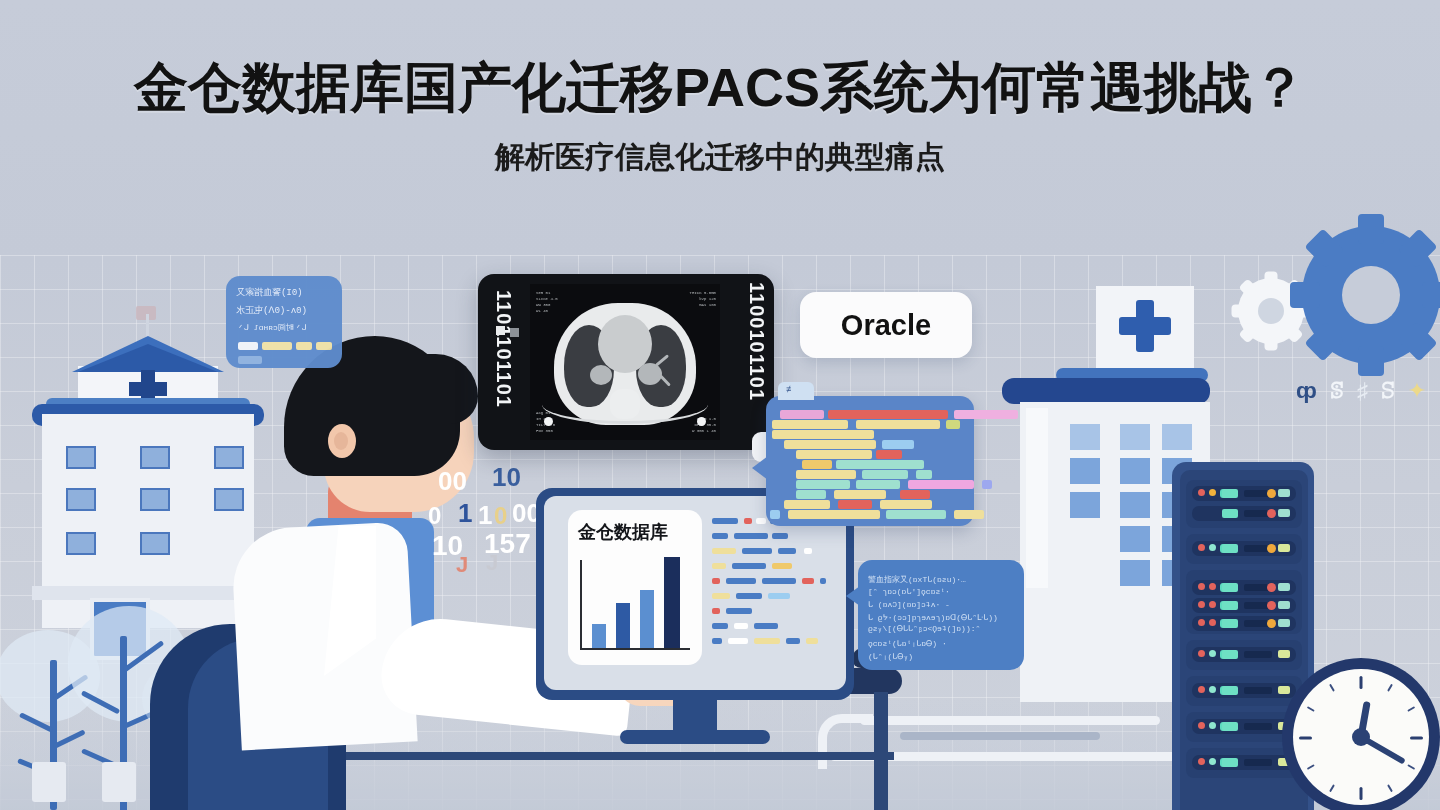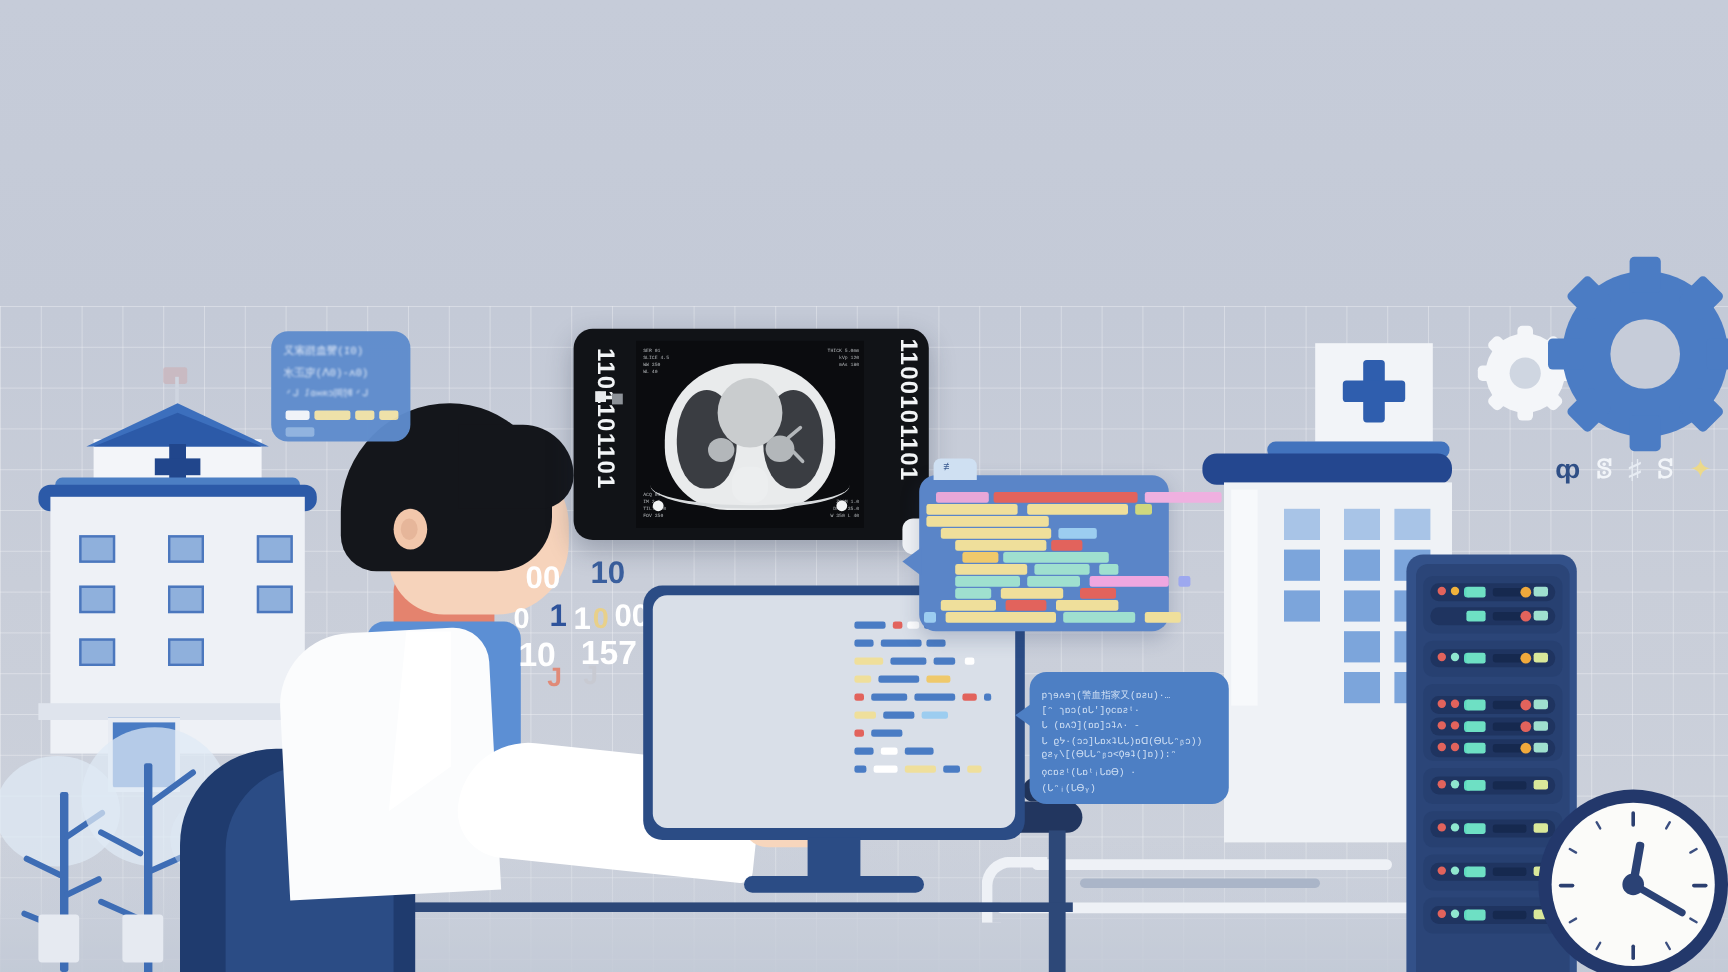--- a/index.html
+++ b/index.html
@@ -181,20 +181,24 @@
   .skirt{position:absolute;left:0;top:762px;width:1440px;height:48px;background:rgba(200,207,219,.35);}
 </style>
 </head>
 <body>
 
 <div id="stage">
 
   <div class="grid"></div>
   <div class="floorband"></div>
 
+  <div class="header">
+    <div class="title">金仓数据库国产化迁移PACS系统为何常遇挑战？</div>
+    <div class="subtitle">解析医疗信息化迁移中的典型痛点</div>
+  </div>
 
   <div class="abs" id="hosp-left">
     <div class="hl-flag"></div>
     <div class="hl-mast"></div>
     <div class="hl-top"></div>
     <div class="hl-roof"></div>
     <div class="hl-roof2"></div>
     <div class="hl-cross-v"></div>
     <div class="hl-cross-h"></div>
     <div class="hl-eaves2"></div>
@@ -315,20 +319,23 @@
         <div class="ct-vess" style="right:26px;top:56px;width:16px;height:3px;transform:rotate(-40deg)"></div>
         <div class="ct-vess" style="right:24px;top:76px;width:14px;height:3px;transform:rotate(46deg)"></div>
       </div>
       <div class="ct-arc"></div>
       <div class="ct-dot" style="left:14px"></div>
       <div class="ct-dot" style="right:14px"></div>
     </div>
     <div class="ct-knob"></div>
   </div>
 
+  <div class="abs" id="oracle">
+    <span>Oracle</span>
+  </div>
 
   <div class="abs" id="codepanel">
     <div class="cp-tab">
       <span>≢</span>
     </div>
     <div class="cp-tail"></div>
     <div id="cp-lines" style="position:absolute;inset:0">
         <div class="cpl" style="left: 14px; top: 14px; width: 44px; background: rgb(232, 167, 216);"></div>
         <div class="cpl" style="left: 62px; top: 14px; width: 120px; background: rgb(226, 99, 92);"></div>
         <div class="cpl" style="left: 188px; top: 14px; width: 64px; background: rgb(239, 176, 224);"></div>
@@ -357,32 +364,43 @@
         <div class="cpl" style="left: 114px; top: 104px; width: 52px; background: rgb(239, 223, 155);"></div>
         <div class="cpl" style="left: 4px; top: 114px; width: 10px; background: rgb(156, 205, 240);"></div>
         <div class="cpl" style="left: 22px; top: 114px; width: 92px; background: rgb(239, 223, 155);"></div>
         <div class="cpl" style="left: 120px; top: 114px; width: 60px; background: rgb(159, 224, 207);"></div>
         <div class="cpl" style="left: 188px; top: 114px; width: 30px; background: rgb(239, 223, 155);"></div>
       </div>
   </div>
 
   <div class="abs" id="sqlbubble">
     <div class="sb-tail"></div>
-    <div class="sb-line" style="top:14px">pɿɘʌɘɿ(警血指家又(ɒƨu)·…</div>
+    <div class="sb-line" style="top:14px">警血指家又(ɒxTᒐ(ɒƨu)·…</div>
     <div class="sb-line" style="top:27px">[ᵔ ɿɒɔ(ɒᒐ']ϙϲɒƨᵗ·</div>
     <div class="sb-line" style="top:40px">ᒐ   (ɒʌϽ](ɒɒ]ɔʇʌ· -</div>
-    <div class="sb-line" style="top:53px">ᒐ   ϱᔭ·(ɔɔ]ᒐɒxʇᒐᒐ)ɒᗡ(Ꮎᒐᒐᵔᵦɔ))</div>
+    <div class="sb-line" style="top:53px">ᒐ   ϱᔭ·(ɔɔ]pɿɘʌɘɿ)ɒᗡ(Ꮎᒐᵔᒷᒐ))</div>
     <div class="sb-line" style="top:64px">ϱƨᵧ\[(Ꮎᒐᒐᵔᵦɔ&lt;Ϙɘʇ(]ɒ)):ᵔ</div>
     <div class="sb-line" style="top:79px">ϙϲɒƨᵗ(ᒐɒᵗᵢᒐɒᎾ) ·</div>
     <div class="sb-line" style="top:92px">(ᒐᵔᵢ(ᒐᎾᵧ)</div>
   </div>
 
   <div class="abs" id="mon">
     <div class="mon-frame"></div>
     <div class="mon-frame2">
+      <div class="mon-card">
+        <div class="mon-title">金仓数据库</div>
+        <div class="chart" id="bar-chart">
+          <div class="axis-y"></div>
+          <div class="axis-x"></div>
+        <div class="bar" style="left: 12px; height: 24.08px; background: rgb(91, 143, 208);"></div>
+            <div class="bar" style="left: 36px; height: 44.72px; background: rgb(46, 90, 164);"></div>
+            <div class="bar" style="left: 60px; height: 58.48px; background: rgb(91, 143, 208);"></div>
+            <div class="bar" style="left: 84px; height: 90.56px; background: rgb(27, 46, 92); width: 16px;"></div>
+          </div>
+      </div>
       <div class="mon-code" id="mon-code">
           <div class="cl" style="left: 0px; top: 0px; width: 26px; background: rgb(74, 124, 196);"></div>
           <div class="cl" style="left: 32px; top: 0px; width: 8px; background: rgb(226, 99, 92);"></div>
           <div class="cl" style="left: 44px; top: 0px; width: 10px; background: rgb(255, 255, 255);"></div>
           <div class="cl" style="left: 58px; top: 0px; width: 20px; background: rgb(74, 124, 196);"></div>
           <div class="cl" style="left: 82px; top: 0px; width: 14px; background: rgb(74, 124, 196);"></div>
           <div class="cl" style="left: 100px; top: 0px; width: 10px; background: rgb(127, 169, 221);"></div>
           <div class="cl" style="left: 0px; top: 15px; width: 16px; background: rgb(74, 124, 196);"></div>
           <div class="cl" style="left: 22px; top: 15px; width: 34px; background: rgb(74, 124, 196);"></div>
           <div class="cl" style="left: 60px; top: 15px; width: 16px; background: rgb(74, 124, 196);"></div>

